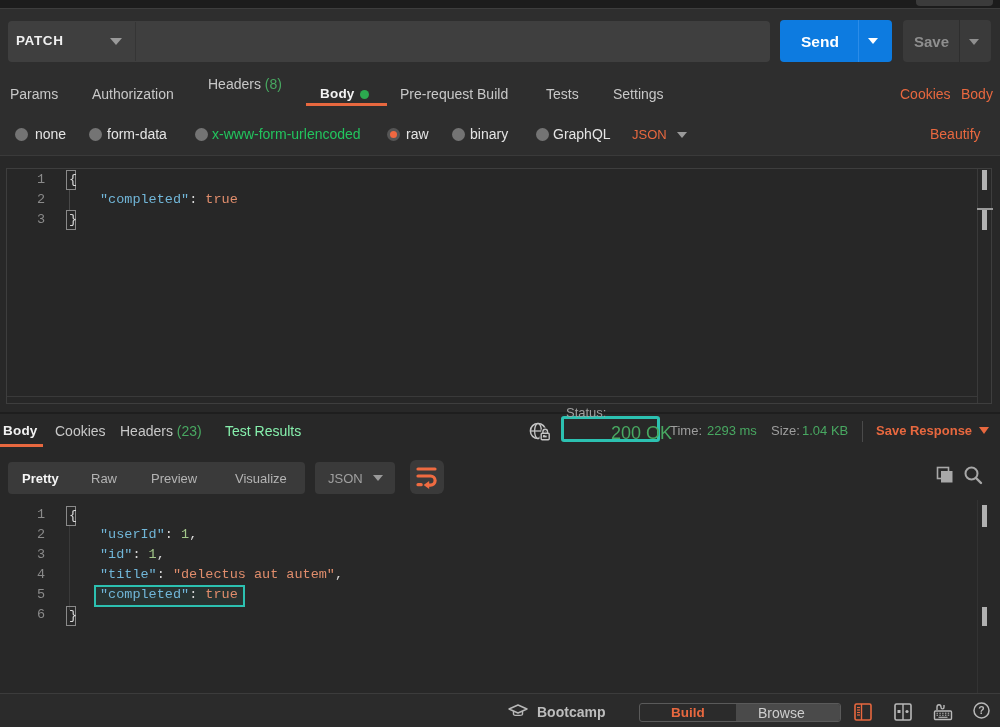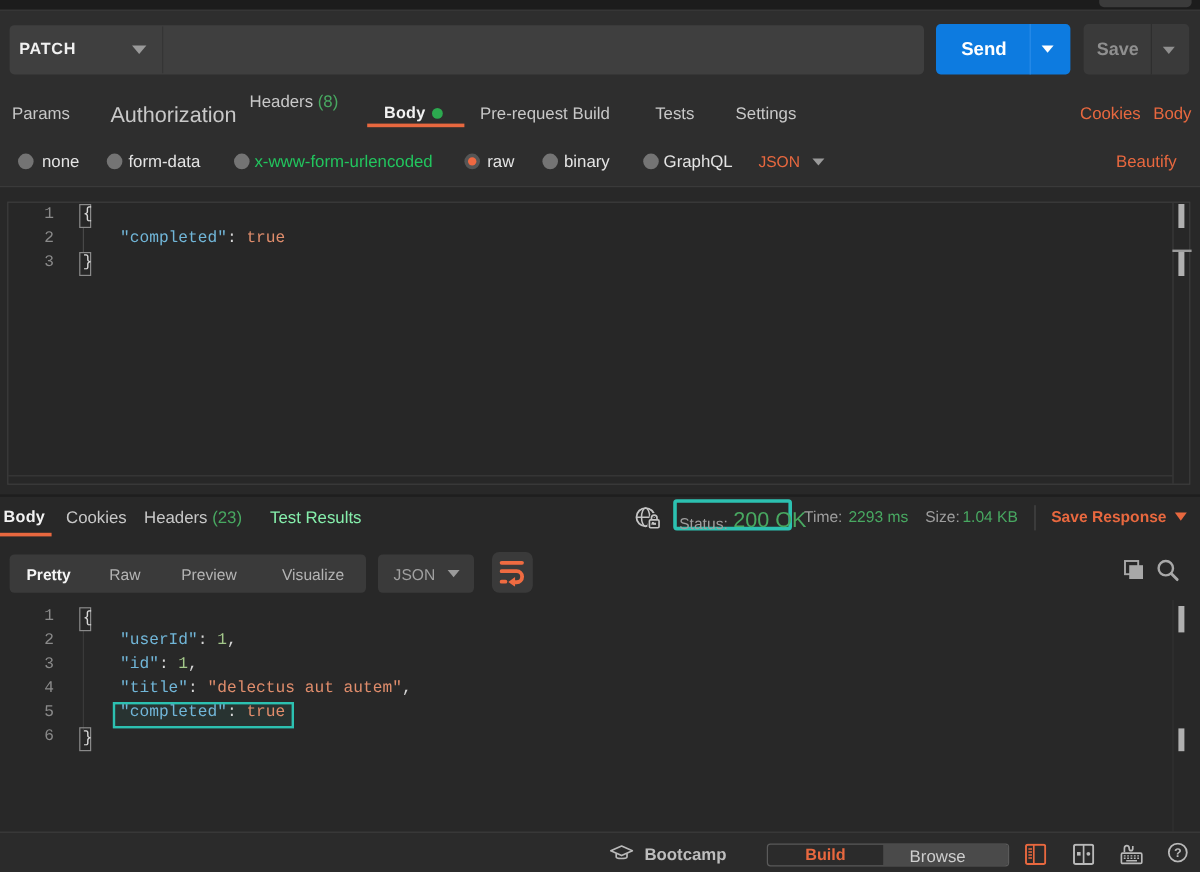--- a/index.html
+++ b/index.html
@@ -34,21 +34,21 @@
   <div class="abs" style="left:858px;top:20px;width:1px;height:42px;background:#2b8ce8;"></div>
   <div class="abs" style="left:801px;top:33px;font-size:15.5px;font-weight:bold;color:#fff;">Send</div>
   <div class="abs caret" style="left:868px;top:38px;border-top-color:#fff;"></div>
 
   <div class="abs" style="left:903px;top:20px;width:88px;height:42px;background:#3a3a3a;border-radius:4px;"></div>
   <div class="abs" style="left:959px;top:20px;width:1px;height:42px;background:#2e2e2e;"></div>
   <div class="abs" style="left:914px;top:33px;font-size:15px;font-weight:bold;color:#8f8f8f;">Save</div>
   <div class="abs caret" style="left:969px;top:39px;border-top-color:#8f8f8f;"></div>
 
   <div class="abs" style="left:10px;top:86px;font-size:14px;color:#c8c8c8;">Params</div>
-  <div class="abs" style="left:92px;top:86px;font-size:18px;color:#c8c8c8;">Authorization</div>
+  <div class="abs" style="left:92px;top:86px;font-size:14px;color:#c8c8c8;">Authorization</div>
   <div class="abs" style="left:208px;top:76px;font-size:14px;color:#c8c8c8;text-align:center;">Headers <span class="green">(8)</span></div>
   <div class="abs" style="left:320px;top:86px;font-size:13.5px;font-weight:bold;color:#f2f2f2;letter-spacing:0.2px;">Body</div>
   <div class="abs" style="left:360px;top:90px;width:9px;height:9px;border-radius:50%;background:#2ca94f;"></div>
   <div class="abs" style="left:306px;top:103px;width:81px;height:3px;background:#e8683f;"></div>
   <div class="abs" style="left:400px;top:86px;font-size:14px;color:#c8c8c8;">Pre-request Build</div>
   <div class="abs" style="left:546px;top:86px;font-size:14px;color:#c8c8c8;">Tests</div>
   <div class="abs" style="left:613px;top:86px;font-size:14px;color:#c8c8c8;">Settings</div>
   <div class="abs orange" style="left:900px;top:86px;font-size:14px;">Cookies</div>
   <div class="abs orange" style="left:961px;top:86px;font-size:14px;">Body</div>
 
@@ -98,21 +98,21 @@
     <line x1="1.4" y1="10" x2="16.6" y2="10" stroke="#c4c4c4" stroke-width="1.3"></line>
     <g stroke="#282828" stroke-width="3.4" fill="none">
       <rect x="12.2" y="12.2" width="8" height="6.6" rx="1"></rect>
       <path d="M13.9 12.2 v-1.7 a2.3 2.3 0 0 1 4.6 0 V12.2"></path>
     </g>
     <rect x="12.2" y="12.2" width="8" height="6.6" rx="1" fill="none" stroke="#c4c4c4" stroke-width="1.4"></rect>
     <path d="M13.9 12.2 v-1.7 a2.3 2.3 0 0 1 4.6 0 V12.2" fill="none" stroke="#c4c4c4" stroke-width="1.4"></path>
     <rect x="14.7" y="14.6" width="3" height="1.8" fill="#c4c4c4"></rect>
   </svg>
   <div class="abs" style="left:561px;top:416px;width:99px;height:26px;border:3px solid #2cc1b1;border-radius:3px;"></div>
-  <div class="abs" style="left:566px;top:429px;font-size:13px;color:#9e9e9e;">Status:</div>
+  <div class="abs" style="left:566px;top:405px;font-size:13px;color:#9e9e9e;">Status:</div>
   <div class="abs green" style="left:611px;top:423px;font-size:18px;">200 OK</div>
   <div class="abs" style="left:670px;top:423px;font-size:13px;color:#9e9e9e;">Time:</div>
   <div class="abs green" style="left:707px;top:423px;font-size:13px;">2293 ms</div>
   <div class="abs" style="left:771px;top:423px;font-size:13px;color:#9e9e9e;">Size:</div>
   <div class="abs green" style="left:802px;top:423px;font-size:13px;">1.04 KB</div>
   <div class="abs" style="left:862px;top:421px;width:1px;height:21px;background:#4a4a4a;"></div>
   <div class="abs orange" style="left:876px;top:423px;font-size:13px;font-weight:bold;">Save Response</div>
   <div class="abs" style="left:979px;top:427px;width:0;height:0;border-left:5.5px solid transparent;border-right:5.5px solid transparent;border-top:7px solid #e8683f;"></div>
 
   <div class="abs" style="left:8px;top:462px;width:297px;height:32px;background:#3a3a3a;border-radius:4px;"></div>

